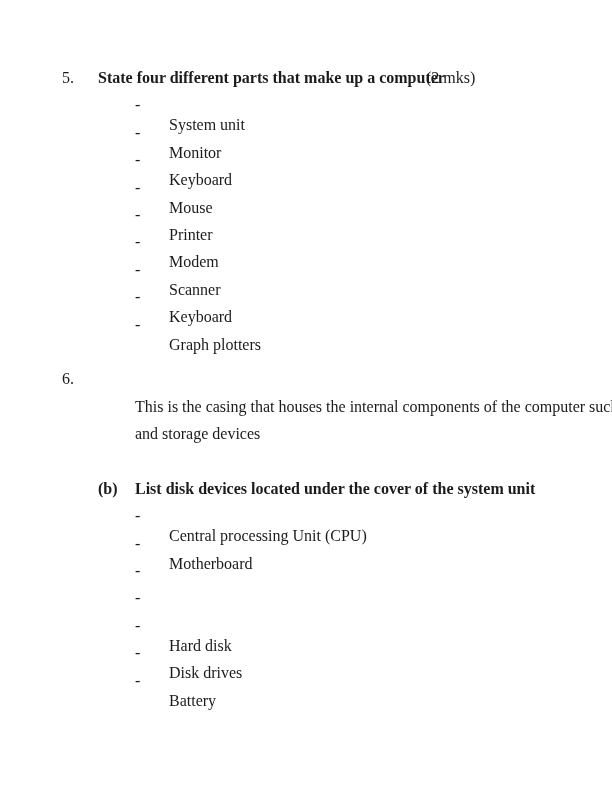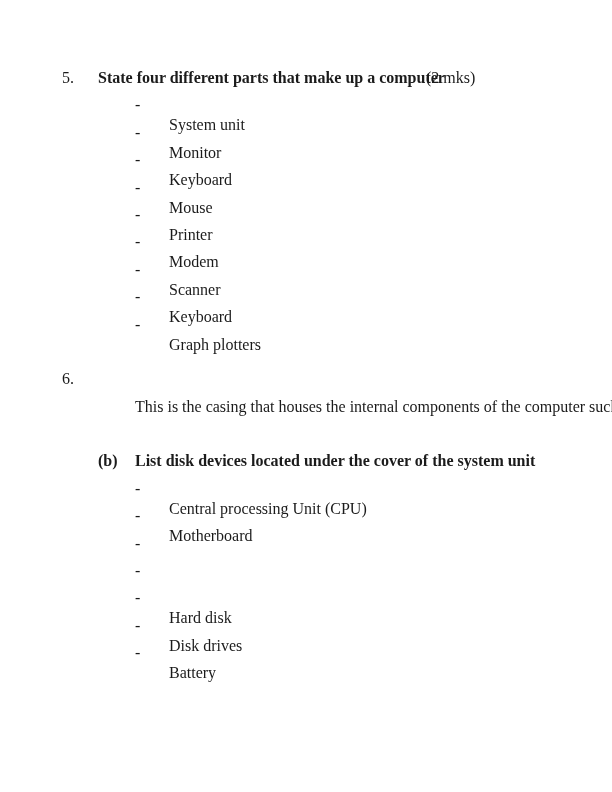--- a/index.html
+++ b/index.html
@@ -78,20 +78,23 @@
     </div>
 
     <div class="blank"></div>
 
     <div class="line">
       <span class="at-num">6.</span>
     </div>
     <div class="line">
       <span class="at-col3">This is the casing that houses the internal components of the computer such as the CPU</span>
     </div>
+    <div class="line">
+      <span class="at-col3">and storage devices</span>
+    </div>
 
     <div class="blank"></div>
 
     <div class="line">
       <span class="at-col2 b">(b)</span>
       <span class="at-col3 b">List disk devices located under the cover of the system unit</span>
     </div>
 
     <div class="line">
       <span class="at-col3">-</span>

